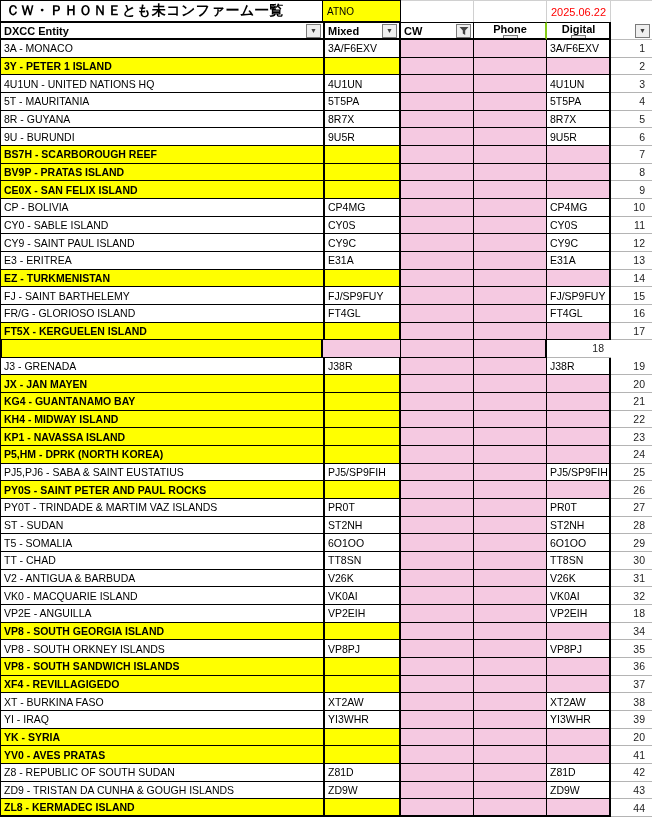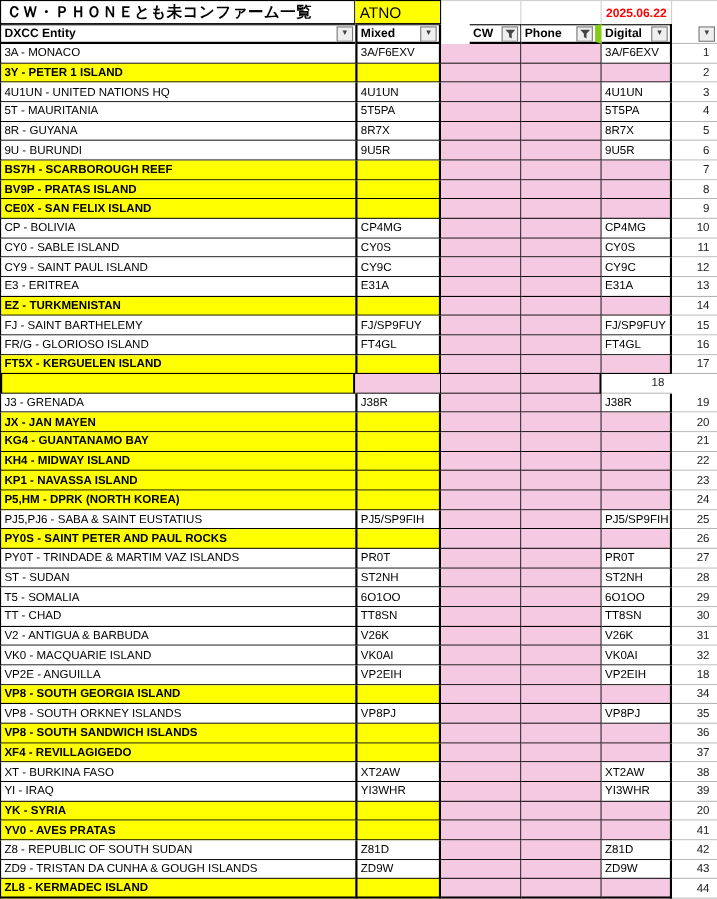--- a/index.html
+++ b/index.html
@@ -6,33 +6,33 @@
   body { width:652px; font-family:"Liberation Sans", sans-serif; -webkit-font-smoothing:antialiased; }
   * { box-sizing:border-box; }
 
   .sheet { width:560px; }
   .r { display:grid; grid-template-columns:323px 78px 73px 73px 64px 41px; }
 
   
   .title-row { height:22px; }
   .title-row > div { display:flex; align-items:center; overflow:hidden; white-space:nowrap; }
   .t-title  { border:1px solid #000; font-weight:bold; font-size:14px; padding-left:5px; letter-spacing:.5px; }
-  .t-atno   { background:var(--yellow); border:1px solid #000; border-left-width:0; font-size:14px; padding-left:4px; }
+  .t-atno   { background:var(--yellow); border:1px solid #000; border-left-width:0; font-size:10px; padding-left:4px; }
   .t-blank  { border-top:1px solid #d0d0d0; border-right:1px solid #d0d0d0; }
-  .t-date   { border-top:1px solid #d0d0d0; border-right:1px solid #d0d0d0; color:var(--red); font-weight:bold; font-size:11px; justify-content:center; }
+  .t-date   { border-top:1px solid #d0d0d0; border-right:1px solid #d0d0d0; color:var(--red); font-weight:normal; font-size:11px; justify-content:center; }
   .t-corner { border-top:1px solid #d0d0d0; }
 
   
   .header-row { height:18px; }
   .header-row > div { display:flex; align-items:center; justify-content:space-between; overflow:hidden; white-space:nowrap; background:#fff; font-weight:bold; font-size:11px; padding:0 2px 0 3px; border-top:1px solid #000; border-bottom:2px solid #000; }
   .h-entity  { border-left:1px solid #000;gap:17px; }
   .h-mixed   { border-left:2px solid #000; border-right:2px solid #000; border-top-width:2px; }
-  .h-cw      { border-right:1px solid #000;margin-left:26px; }
-  .h-phone   { border-right:6px solid #84cc16; }
-  .h-digital { border-right:2px solid #000; }
+  .h-cw      { border-right:1px solid #000; }
+  .h-phone   { border-right:2px solid #84cc16;flex-direction:column; }
+  .h-digital { border-right:2px solid #000;flex-direction:column; }
   .h-num     { border-top:none !important; border-bottom:1px solid #bbb !important; justify-content:flex-end; padding-right:5px; }
 
   .dd-btn { width:15px; height:14px; flex:none; background:#efefef; border:1px solid #7a7a7a; display:flex; align-items:center; justify-content:center; cursor:default; padding:0; }
   .dd-btn .glyph { font-size:7px; color:#404040; line-height:1; }
   .funnel-svg { width:10px; height:10px; display:block; }
 
   
   .data-row { height:17.659px; }
   .data-row > div { display:flex; align-items:center; overflow:hidden; white-space:nowrap; font-size:10.5px; padding-left:3px; border-bottom:1px solid #000; background:#fff; }
   .c-entity  { border-left:1px solid #000; }

